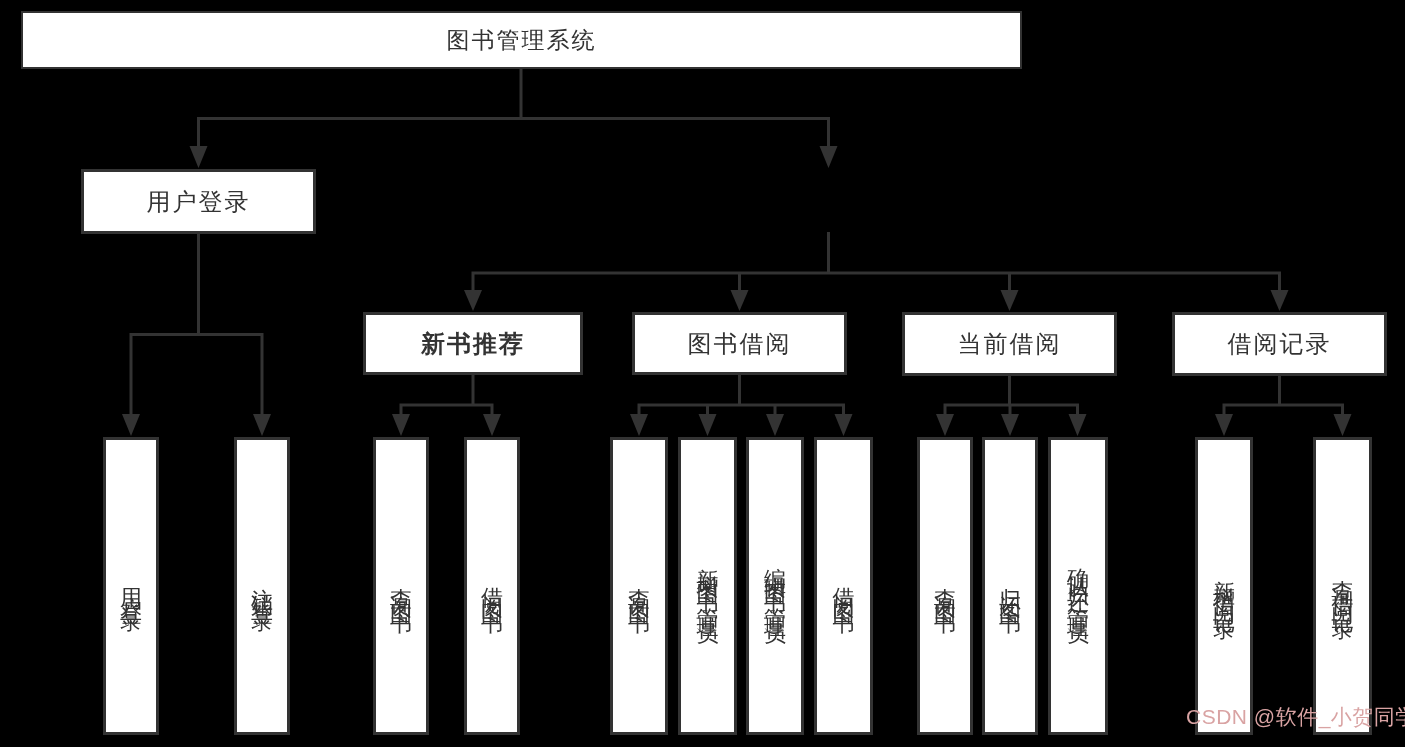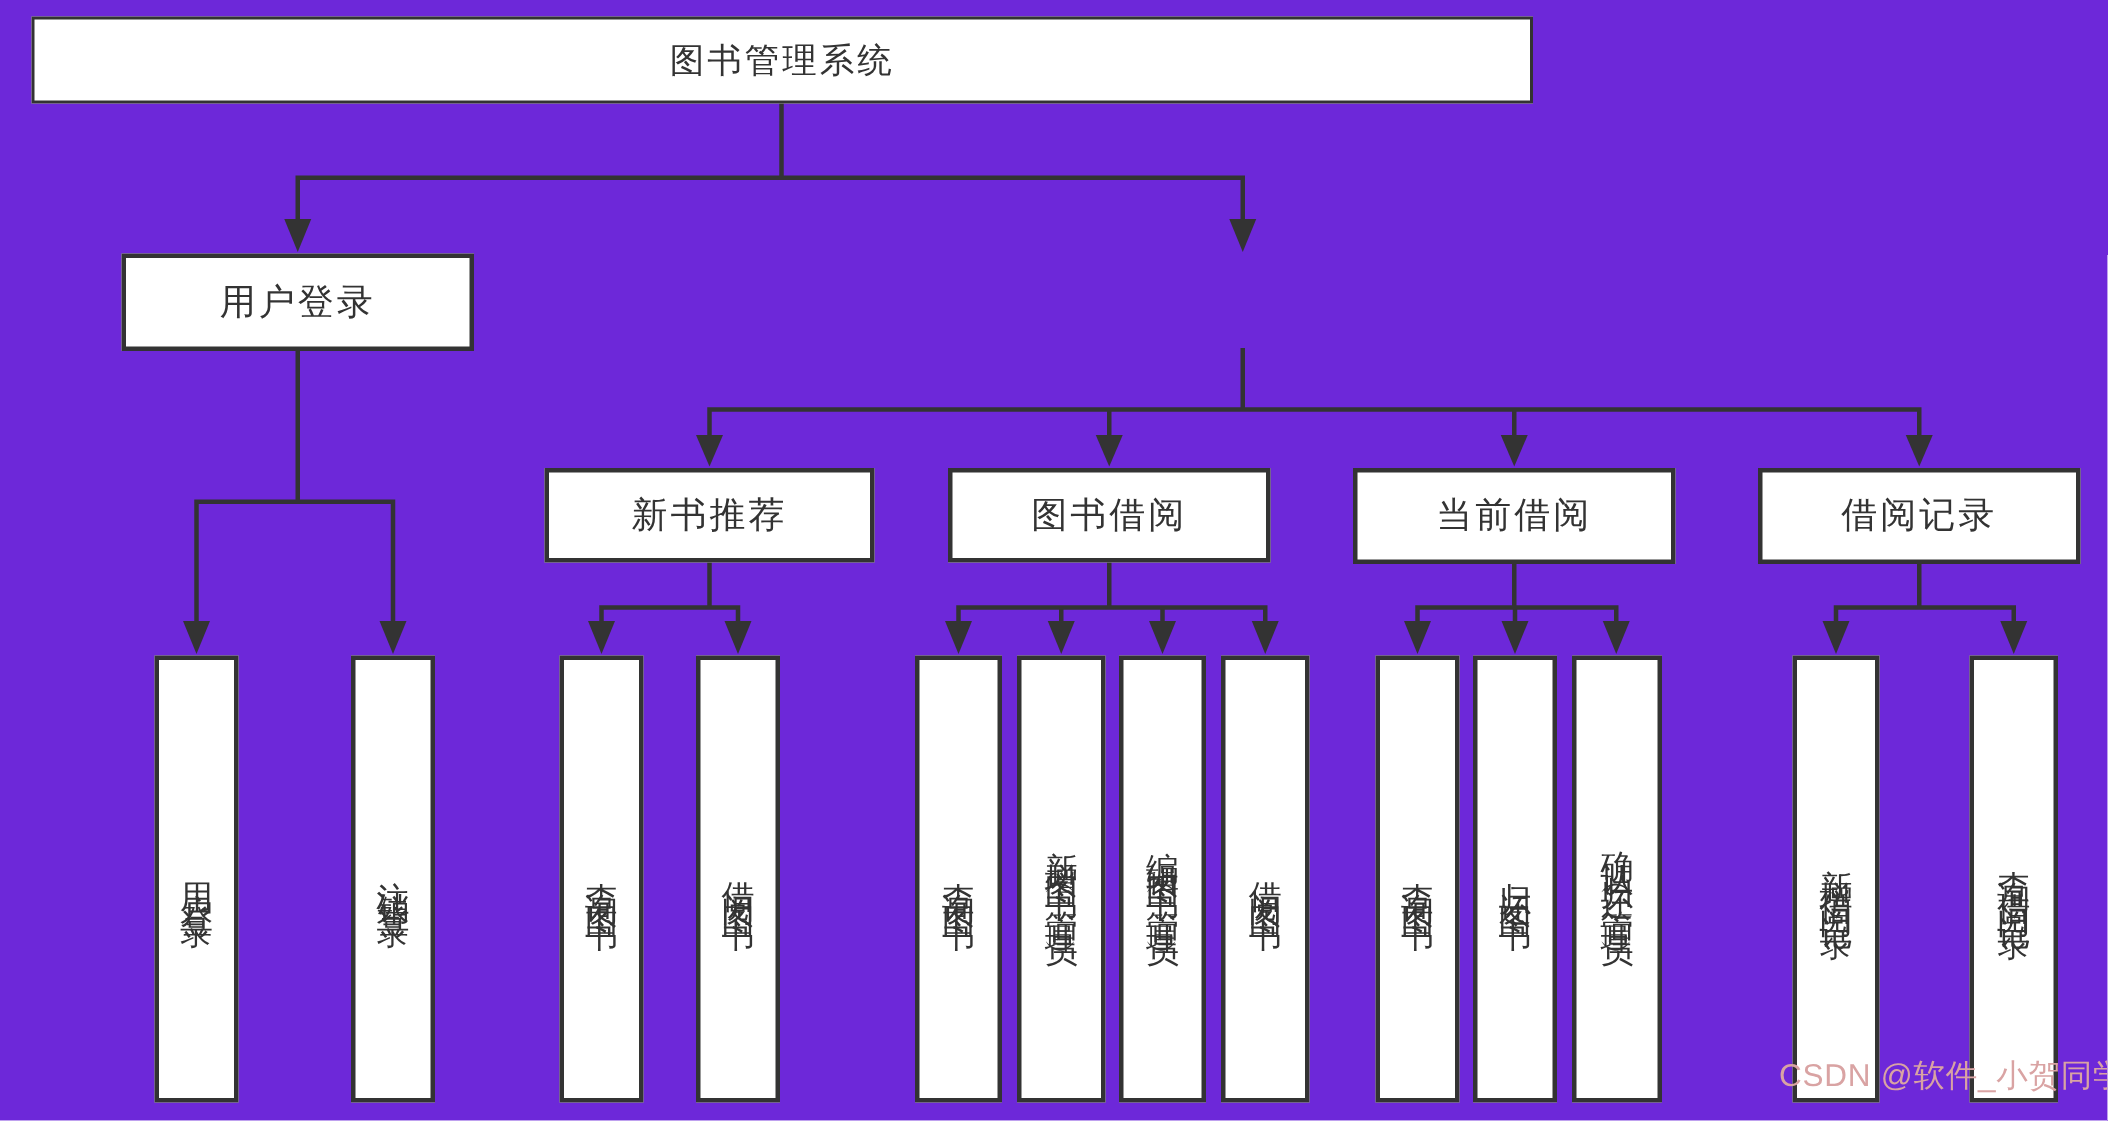--- a/index.html
+++ b/index.html
@@ -1,20 +1,20 @@
 <!DOCTYPE html>
 <html><head>
 <meta charset="utf-8">
 <style>
   html, body { margin: 0; padding: 0; background: #ffffff; }
   .canvas {
     position: relative;
     width: 1405px;
     height: 747px;
-    background: #6d28d9;
+    background: #000000;
     font-family: "Liberation Sans", "DejaVu Sans", sans-serif;
     color: #333333;
     overflow: hidden;
   }
   .connectors {
     position: absolute;
     left: 0; top: 0;
     width: 1405px; height: 747px;
     z-index: 1;
   }
@@ -106,21 +106,21 @@
       <polygon points="1068.5,414 1086.5,414 1077.5,436"></polygon>
       <polygon points="1215,414 1233,414 1224,436"></polygon>
       <polygon points="1333.5,414 1351.5,414 1342.5,436"></polygon>
     </g>
   </svg>
 
   <div class="node node-root">图书管理系统</div>
 
   <div class="node node-h" style="left:81px; top:169px; width:235px; height:65px;">用户登录</div>
 
-  <div class="node node-h" style="left:363px; top:312px; width:220px; height:63px;">新书推荐</div>
+  <div class="node node-h" style="left:363px; top:312px; width:220px; height:63px;font-weight:bold;">新书推荐</div>
   <div class="node node-h" style="left:632px; top:312px; width:215px; height:63px;">图书借阅</div>
   <div class="node node-h" style="left:902px; top:312px; width:215px; height:64px;">当前借阅</div>
   <div class="node node-h" style="left:1172px; top:312px; width:215px; height:64px;">借阅记录</div>
 
   <div class="node node-v" style="left:103px; width:56px;">用户登录</div>
   <div class="node node-v" style="left:234px; width:56px;">注销登录</div>
 
   <div class="node node-v" style="left:373px; width:56px;">查询图书</div>
   <div class="node node-v" style="left:464px; width:56px;">借阅图书</div>
 

